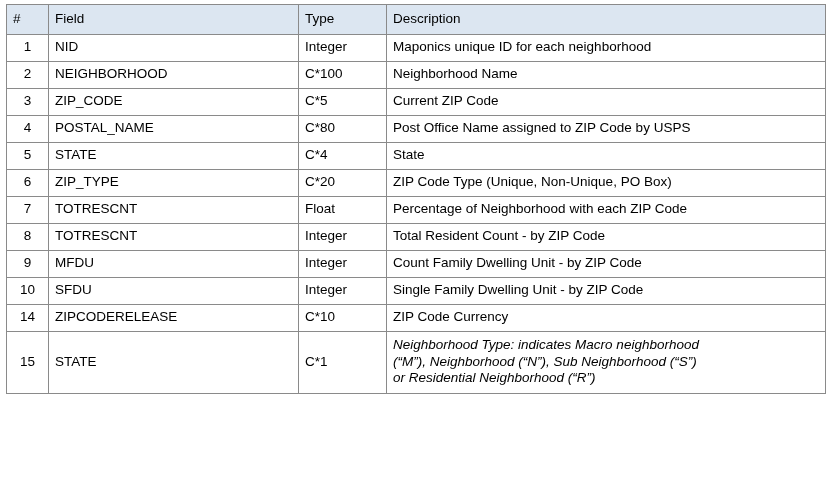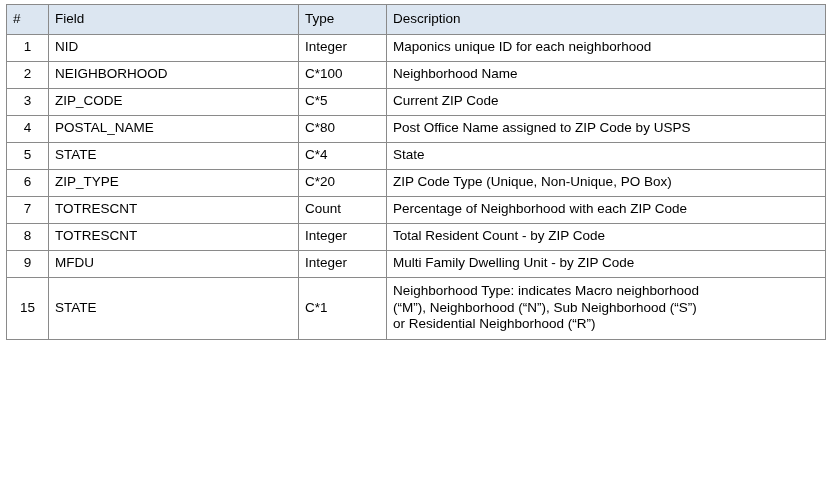--- a/index.html
+++ b/index.html
@@ -46,20 +46,21 @@
   td.num {
     text-align: center;
   }
   th.num {
     text-align: center;
   }
   tbody tr { height: 27px; }
   tbody tr.tall { height: 62px; }
   td.desc-multi {
     line-height: 1.3;
+    font-style: italic;
   }
   .desc-line { display: block; white-space: nowrap; }
 </style>
 </head>
 <body>
 
 <div class="doc-wrap">
   <table class="spec-table">
     <colgroup>
       <col class="c-num">
@@ -108,34 +109,46 @@
       </tr>
       <tr>
         <td class="num">6</td>
         <td>ZIP_TYPE</td>
         <td>C*20</td>
         <td>ZIP Code Type (Unique, Non-Unique, PO Box)</td>
       </tr>
       <tr>
         <td class="num">7</td>
         <td>TOTRESCNT</td>
-        <td>Count</td>
+        <td>Float</td>
         <td>Percentage of Neighborhood with each ZIP Code</td>
       </tr>
       <tr>
         <td class="num">8</td>
         <td>TOTRESCNT</td>
         <td>Integer</td>
         <td>Total Resident Count  - by ZIP Code</td>
       </tr>
       <tr>
         <td class="num">9</td>
         <td>MFDU</td>
         <td>Integer</td>
-        <td>Multi Family Dwelling Unit - by ZIP Code</td>
+        <td>Count Family Dwelling Unit - by ZIP Code</td>
+      </tr>
+      <tr>
+        <td class="num">10</td>
+        <td>SFDU</td>
+        <td>Integer</td>
+        <td>Single Family Dwelling Unit - by ZIP Code</td>
+      </tr>
+      <tr>
+        <td class="num">14</td>
+        <td>ZIPCODERELEASE</td>
+        <td>C*10</td>
+        <td>ZIP Code Currency</td>
       </tr>
       <tr class="tall">
         <td class="num">15</td>
         <td>STATE</td>
         <td>C*1</td>
         <td class="desc-multi">
           <span class="desc-line">Neighborhood Type: indicates Macro neighborhood</span>
           <span class="desc-line">(“M”), Neighborhood (“N”),  Sub Neighborhood (“S”)</span>
           <span class="desc-line">or Residential Neighborhood (“R”)</span>
         </td>

